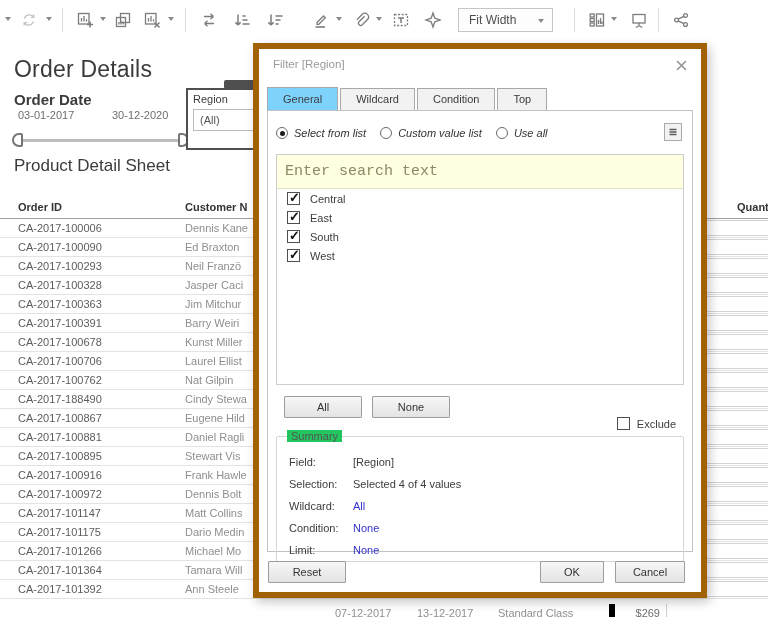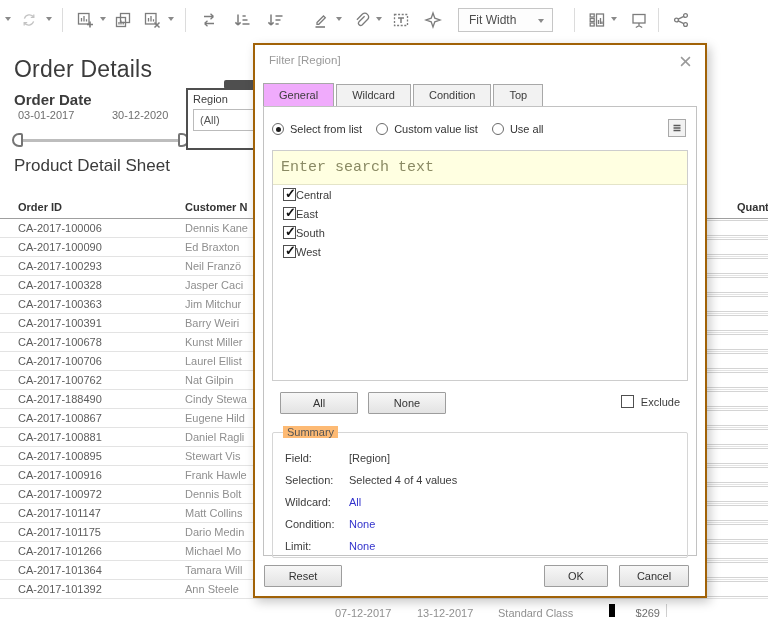--- a/index.html
+++ b/index.html
@@ -47,56 +47,56 @@
   .c-qty  { position:absolute; left:703px; top:1px; width:80px; height:16px; border:1px solid #d4d4d4; border-radius:2px; background:#fff; }
 
   .bottom-strip { position:absolute; left:260px; top:604px; width:508px; height:19px; font-size:11px; color:#909090; white-space:nowrap; }
   .bs-od { position:absolute; left:75px; top:3px; } .bs-sd { position:absolute; left:157px; top:3px; }
   .bs-sm { position:absolute; left:238px; top:3px; }
   .bs-amt { position:absolute; left:349px; top:0; width:58px; height:18px; border-left:6px solid #000000; border-right:1px solid #cfcfcf;
             color:#6e6e6e; text-align:right; padding:3px 6px 0 0; }
 
   
   .dialog { position:absolute; left:253px; top:43px; width:454px; height:555px; background:#fff;
-            border:2px solid #a16207; box-shadow:3px 4px 10px rgba(0,0,0,.22); z-index:10; font-size:11px; }
+            border:6px solid #a16207; box-shadow:3px 4px 10px rgba(0,0,0,.22); z-index:10; font-size:11px; }
   .dlg-title { position:absolute; left:14px; top:9px; font-size:11.5px; color:#9a9a9a; }
   .dlg-close { position:absolute; right:12px; top:8px; width:16px; height:16px; display:flex; align-items:center; justify-content:center; cursor:pointer; }
   .dlg-close svg { stroke:#9a9a9a; stroke-width:1.4; fill:none; }
   .tabs { position:absolute; left:8px; top:39px; display:flex; }
   .tab { height:22px; line-height:21px; padding:0 15px; border:1px solid #a8a8a8; border-bottom:none; background:#f2f2f2;
          margin-right:2px; color:#3c3c3c; cursor:pointer; position:relative; }
-  .tab.on { background:#f0abfc; height:23px; margin-top:-1px; line-height:23px; z-index:2; }
+  .tab.on { background:#7dd3fc; height:23px; margin-top:-1px; line-height:23px; z-index:2; }
   .panel { position:absolute; left:8px; right:8px; top:61px; bottom:40px; border:1px solid #c2c2c2; background:#fff; }
 
-  .radio-row { position:absolute; left:8px; top:16px; display:flex; align-items:center; }
+  .radio-row { position:absolute; left:8px; top:16px; display:flex; align-items:center;font-style:italic; }
   .radio-item { display:flex; align-items:center; margin-right:14px; cursor:pointer; }
   .radio { width:12px; height:12px; border:1px solid #6b6b6b; border-radius:50%; background:#fff; margin-right:6px; position:relative; }
   .radio.on::after { content:""; position:absolute; left:2.5px; top:2.5px; width:5px; height:5px; border-radius:50%; background:#1c1c1c; }
   .list-btn { position:absolute; right:10px; top:12px; width:18px; height:18px; border:1px solid #a9a9a9; background:#f2f2f2;
               display:flex; align-items:center; justify-content:center; cursor:pointer; }
   .list-btn svg { stroke:#5a5a5a; stroke-width:1.3; fill:none; }
 
   .listbox { position:absolute; left:8px; right:8px; top:43px; height:231px; border:1px solid #cdcdcd; background:#fff; overflow:hidden; }
   .search-input { display:block; width:100%; height:34px; border:none; border-bottom:1px solid #e4e4c8; background:#ffffe1;
                   font-family:Liberation Mono, monospace; font-size:15px; color:#6b6b4e; padding:0 8px; outline:none; }
   .search-input::placeholder { color:#8a8a64; opacity:1; }
   .val-item { display:flex; align-items:center; height:19px; padding-left:10px; cursor:pointer; }
   .cb { width:13px; height:13px; border:1px solid #4f4f4f; background:#fff; position:relative; flex:none; }
   .cb.on::after { content:"\2713"; position:absolute; left:1px; top:-3px; font-size:13px; font-weight:bold; color:#111; }
-  .val-label { margin-left:0; color:#3c3c3c; }
+  .val-label { margin-left:10px; color:#3c3c3c; }
 
   .btn { border:1px solid #9d9d9d; background:linear-gradient(#f7f7f7,#e3e3e3); color:#333; font-size:11px;
          font-family:"Liberation Sans",sans-serif; text-align:center; cursor:pointer; border-radius:1px; }
   .btn-all  { position:absolute; left:16px;  top:285px; width:78px; height:22px; }
   .btn-none { position:absolute; left:104px; top:285px; width:78px; height:22px; }
-  .exclude { position:absolute; right:16px; top:288px; display:flex; align-items:center; cursor:pointer; }
+  .exclude { position:absolute; right:16px; top:306px; display:flex; align-items:center; cursor:pointer; }
   .exclude .val-label { margin-left:7px; }
 
   .summary { position:absolute; left:8px; right:8px; top:325px; height:126px; border:1px solid #d6d6d6; border-radius:2px; padding:14px 0 0 12px; }
-  .sum-legend { position:absolute; left:10px; top:-7px; background:#fdba74; padding:0 4px; color:#555; }
+  .sum-legend { position:absolute; left:10px; top:-7px; background:#22c55e; padding:0 4px; color:#555; }
   .sum-row { display:flex; height:22px; align-items:center; }
   .sum-label { width:64px; color:#3c3c3c; flex:none; }
   .sum-val { color:#3c3c3c; cursor:default; }
   .sum-val.on { color:#3333cc; cursor:pointer; }
 
   .btn-reset  { position:absolute; left:9px;  bottom:9px; width:78px; height:22px; }
   .btn-ok     { position:absolute; right:97px; bottom:9px; width:64px; height:22px; }
   .btn-cancel { position:absolute; right:16px; bottom:9px; width:70px; height:22px; }
 </style>
 </head>

